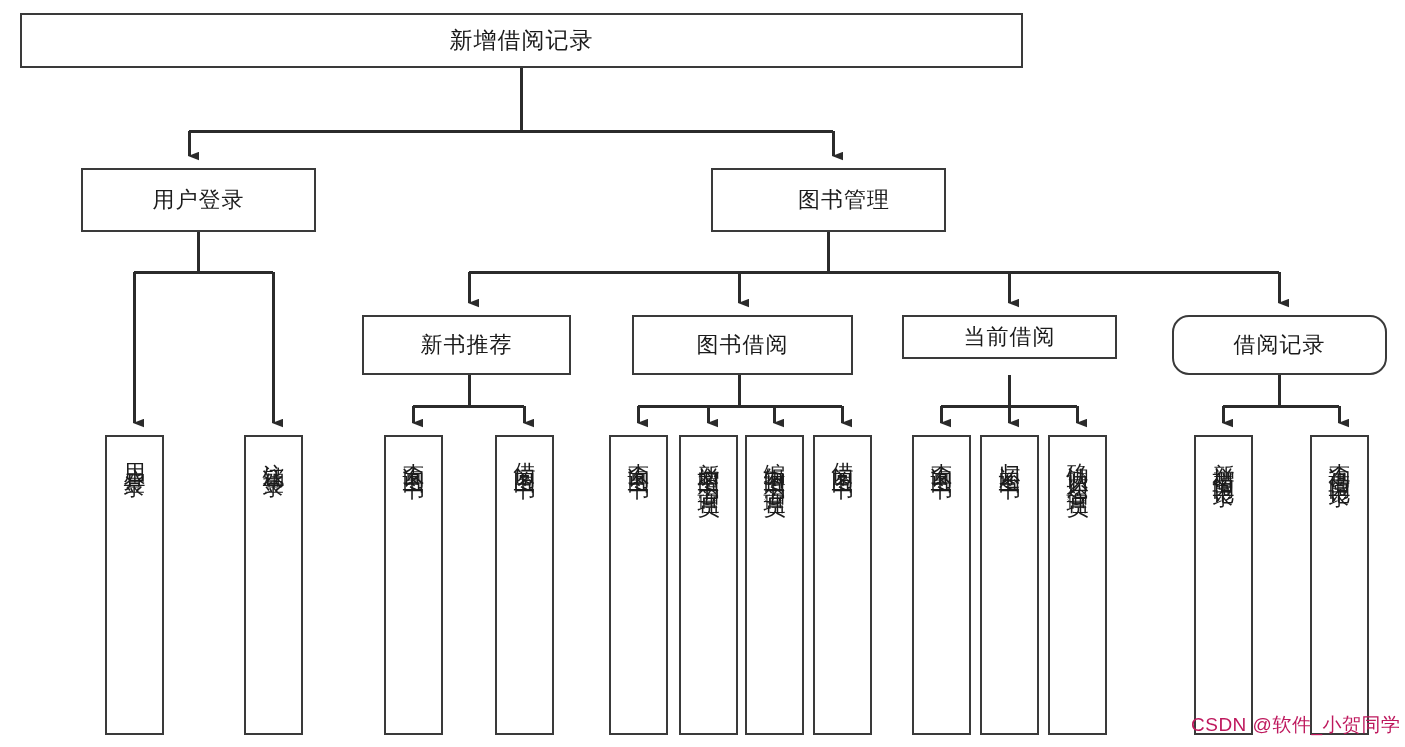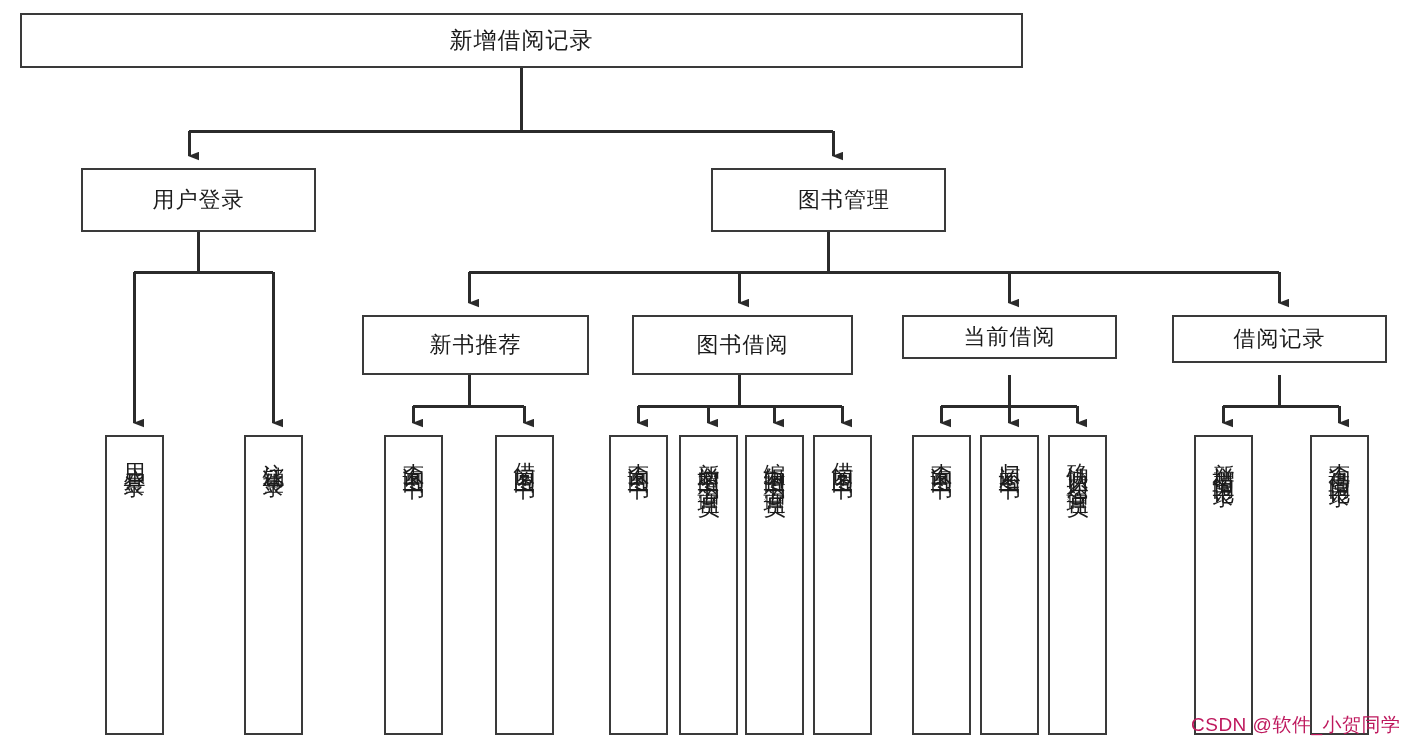--- a/index.html
+++ b/index.html
@@ -111,30 +111,30 @@
     <span class="label">新增借阅记录</span>
   </div>
 
   <div class="node horiz" style="left:81px;top:168px;width:235px;height:64px;">
     <span class="label">用户登录</span>
   </div>
   <div class="node horiz" style="left:711px;top:168px;width:235px;height:64px;padding-left:31px;">
     <span class="label">图书管理</span>
   </div>
 
-  <div class="node horiz" style="left:362px;top:315px;width:227px;height:60px;">
+  <div class="node horiz" style="left:362px;top:315px;width:209px;height:60px;">
     <span class="label">新书推荐</span>
   </div>
   <div class="node horiz" style="left:632px;top:315px;width:221px;height:60px;">
     <span class="label">图书借阅</span>
   </div>
   <div class="node horiz" style="left:902px;top:315px;width:215px;height:44px;">
     <span class="label">当前借阅</span>
   </div>
-  <div class="node horiz" style="left:1172px;top:315px;width:215px;height:48px;">
+  <div class="node horiz" style="left:1172px;top:315px;width:215px;height:60px;border-radius:17px;">
     <span class="label">借阅记录</span>
   </div>
 
   <div class="node leaf" style="left:105px;top:435px;width:59px;height:300px;">
     <span class="label">用户登录</span>
   </div>
   <div class="node leaf" style="left:244px;top:435px;width:59px;height:300px;">
     <span class="label">注销登录</span>
   </div>
 

